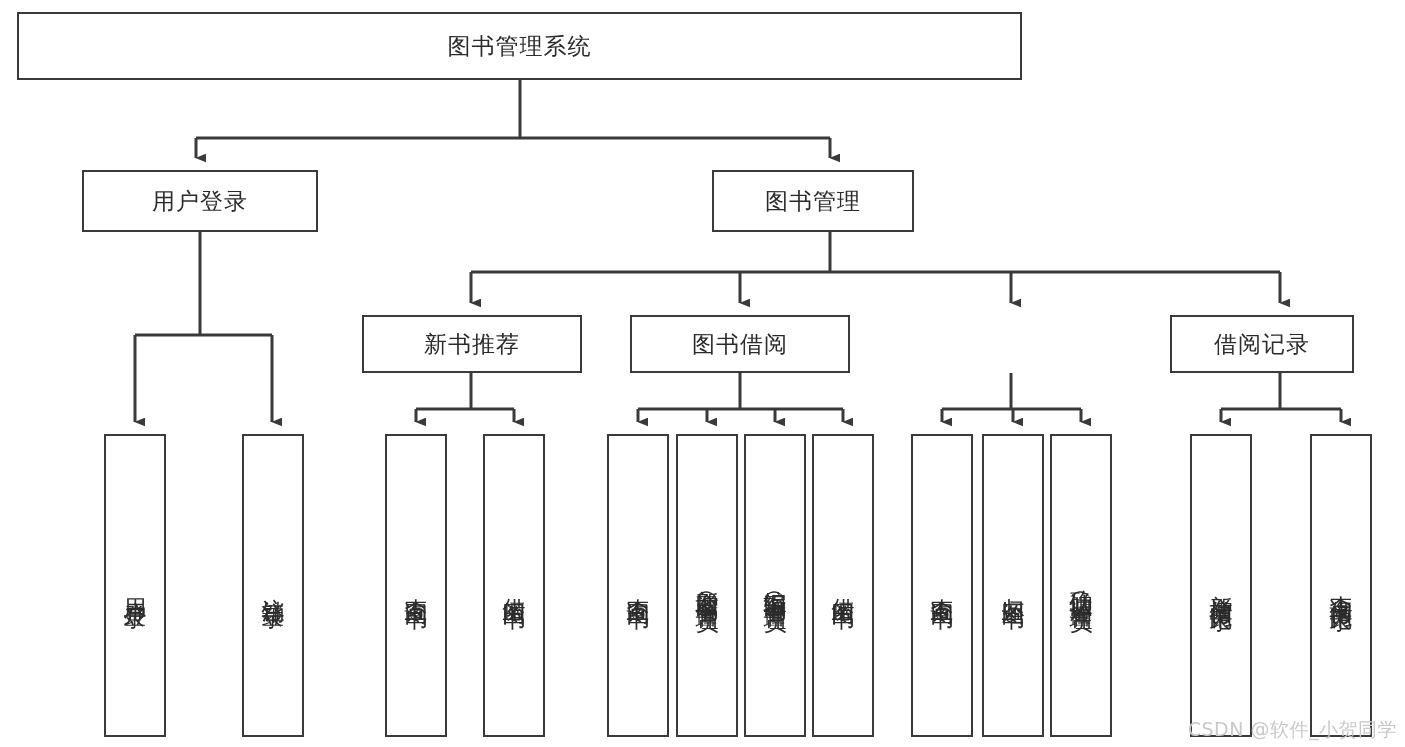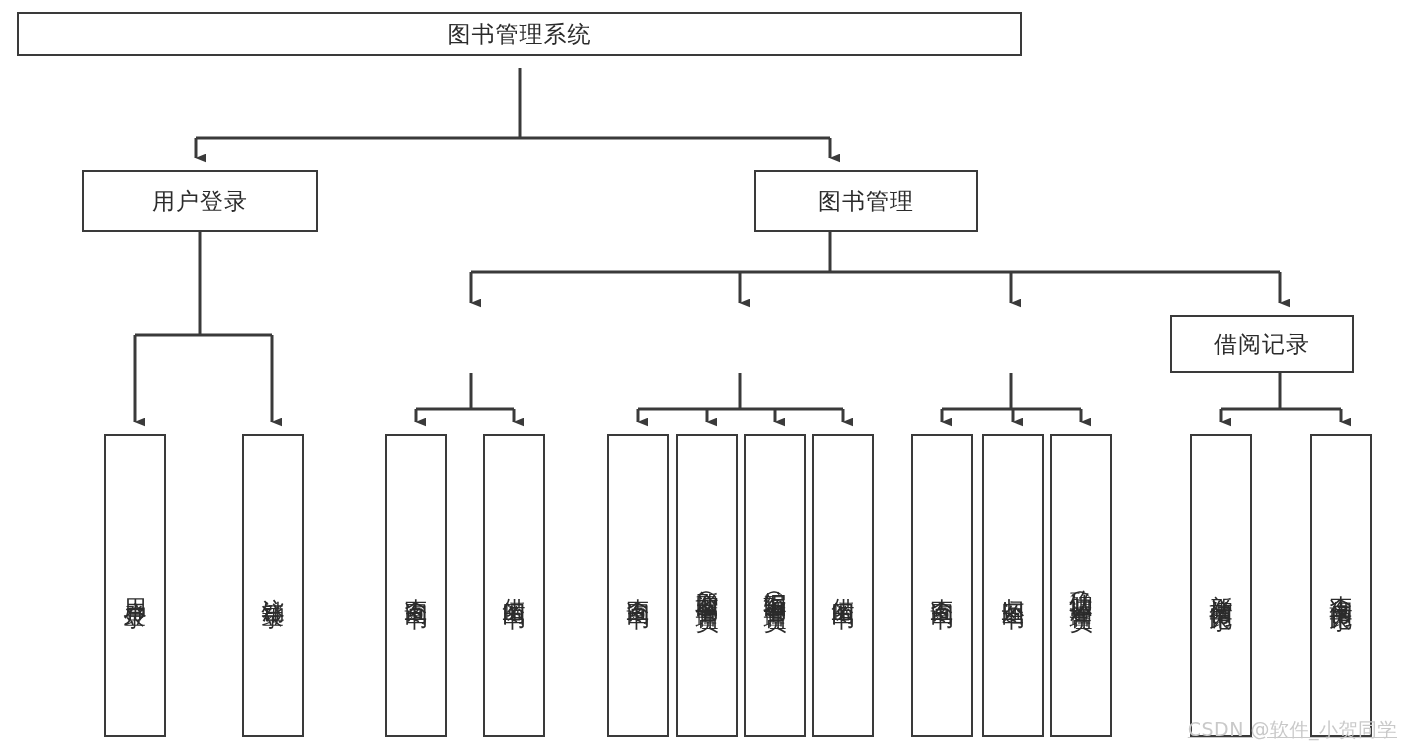--- a/index.html
+++ b/index.html
@@ -5,21 +5,21 @@
   html,body{margin:0;padding:0;background:#ffffff;}
   body{width:1405px;height:747px;font-family:"DejaVu Sans","Liberation Sans",sans-serif;overflow:hidden;}
   #stage{position:relative;width:1405px;height:747px;background:#ffffff;}
   svg.wires{position:absolute;left:0;top:0;width:1405px;height:747px;pointer-events:none;}
   .node{position:absolute;box-sizing:border-box;background:#ffffff;border:2px solid #3a3a3a;
         display:flex;align-items:center;justify-content:center;color:#2b2b2b;}
   .node.h{font-size:23px;letter-spacing:1px;}
   .node.v{writing-mode:vertical-rl;text-orientation:upright;font-size:23px;letter-spacing:3px;
           padding:6px 0;line-height:1;}
   .watermark{position:absolute;right:8px;bottom:4px;font-size:19px;color:#c9c9c9;
-             letter-spacing:0.5px;white-space:nowrap;text-decoration:underline;}
+             letter-spacing:0.5px;white-space:nowrap;}
 </style>
 </head>
 <body>
 
 <div id="stage">
 
   <svg class="wires" viewBox="0 0 1405 747" xmlns="http://www.w3.org/2000/svg">
     <defs>
       <marker id="ah" markerWidth="9" markerHeight="11" refX="4.5" refY="10.4" orient="auto" markerUnits="userSpaceOnUse">
         <path d="M0,0 L9,0 L4.5,11 Z" fill="#3a3a3a"></path>
@@ -62,25 +62,27 @@
       <path d="M1013,409 L1013,422" marker-end="url(#ah)"></path>
       <path d="M1081,409 L1081,422" marker-end="url(#ah)"></path>
 
       <path d="M1280,373 L1280,409"></path>
       <path d="M1221,409 L1341,409"></path>
       <path d="M1221,409 L1221,422" marker-end="url(#ah)"></path>
       <path d="M1341,409 L1341,422" marker-end="url(#ah)"></path>
     </g>
   </svg>
 
-  <div class="node h" style="left: 17px; top: 12px; width: 1005px; height: 44px;">图书管理系统</div>
+  <div class="node h" style="left: 17px; top: 12px; width: 1005px; height: 68px;">图书管理系统</div>
 
   <div class="node h" style="left: 82px; top: 170px; width: 236px; height: 62px;">用户登录</div>
-  <div class="node h" style="left: 712px; top: 170px; width: 224px; height: 62px; margin-left: 42px;">图书管理</div>
+  <div class="node h" style="left: 712px; top: 170px; width: 202px; height: 62px;">图书管理</div>
 
+  <div class="node h" style="left: 362px; top: 315px; width: 220px; height: 58px;">新书推荐</div>
+  <div class="node h" style="left: 630px; top: 315px; width: 220px; height: 58px;">图书借阅</div>
   <div class="node h" style="left: 1170px; top: 315px; width: 184px; height: 58px;">借阅记录</div>
 
   <div class="node v" style="left: 104px; top: 434px; width: 62px; height: 303px;">用户登录</div>
   <div class="node v" style="left: 242px; top: 434px; width: 62px; height: 303px;">注销登录</div>
   <div class="node v" style="left: 385px; top: 434px; width: 62px; height: 303px;">查询图书</div>
   <div class="node v" style="left: 483px; top: 434px; width: 62px; height: 303px;">借阅图书</div>
   <div class="node v" style="left: 607px; top: 434px; width: 62px; height: 303px;">查询图书</div>
   <div class="node v" style="left: 676px; top: 434px; width: 62px; height: 303px;">新增图书（管理员）</div>
   <div class="node v" style="left: 744px; top: 434px; width: 62px; height: 303px;">编辑图书（管理员）</div>
   <div class="node v" style="left: 812px; top: 434px; width: 62px; height: 303px;">借阅图书</div>

